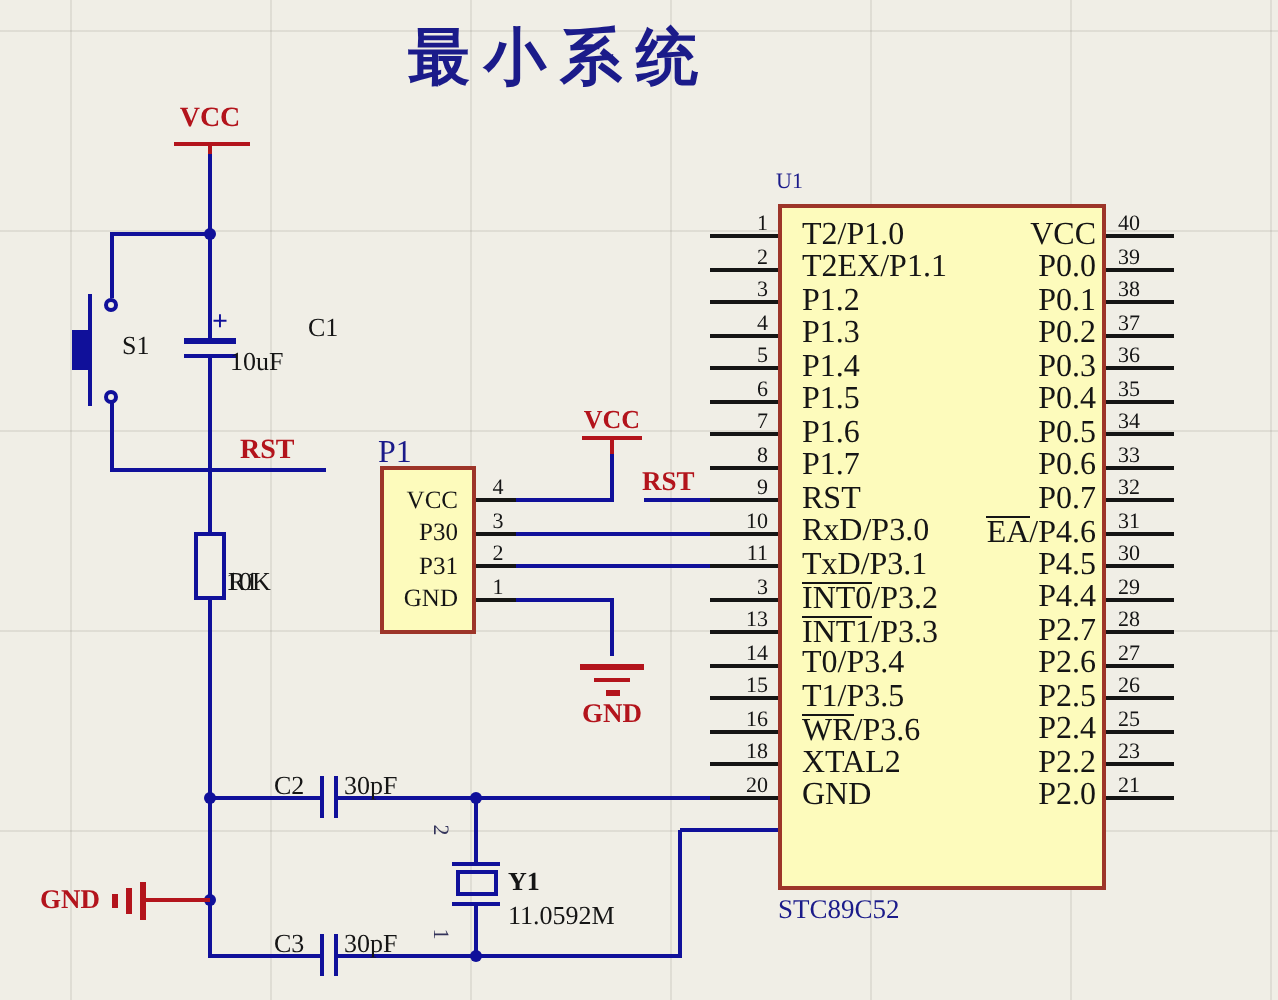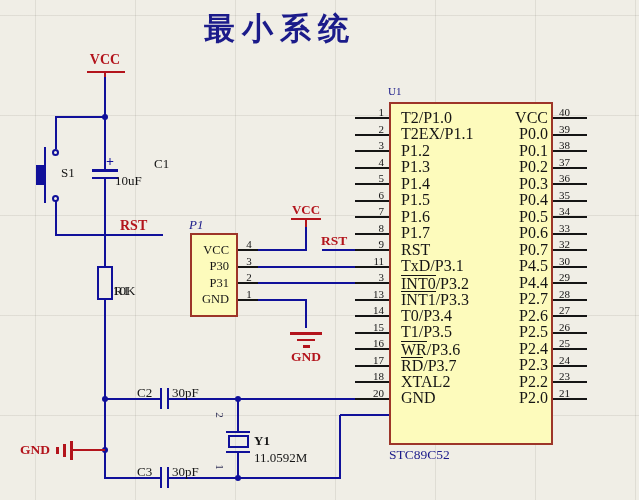--- a/index.html
+++ b/index.html
@@ -142,21 +142,21 @@
   <div class="lbl" style="left:172px;top:465px;">30pF</div>
 
   <div class="wire" style="left:226px;top:430.5px;width:24px;height:2.5px;"></div>
   <div class="wire" style="left:226px;top:450.5px;width:24px;height:2.5px;"></div>
   <div class="outline" style="left:228px;top:435px;width:21px;height:13px;"></div>
   <div class="lbl rot" style="left:217px;top:409px;">2</div>
   <div class="lbl rot" style="left:217px;top:461px;">1</div>
   <div class="lbl" style="left:254px;top:434px;font-weight:bold;">Y1</div>
   <div class="lbl" style="left:254px;top:451px;">11.0592M</div>
 
-  <div class="lbl navy-t" style="left:189px;top:218px;font-size:13px;font-style:italic;">P1</div>
+  <div class="lbl navy-t" style="left:189px;top:218px;font-size:16px;">P1</div>
   <div class="box" style="left:190px;top:233px;width:48px;height:84px;"></div>
   <div class="p1-rows">
 
       <div class="p1-row">
         <span class="plab">VCC</span>
         <span class="stub"></span>
         <span class="num">4</span>
       </div>
 
       <div class="p1-row">
@@ -258,20 +258,28 @@
 
       <div class="pin-row">
         <span class="num num-l">9</span>
         <span class="stub stub-l"></span>
         <span class="plbl lbl-l"><span class="bar"></span><span>RST</span></span>
         <span class="plbl lbl-r"><span class="bar"></span><span>P0.7</span></span>
         <span class="stub stub-r"></span>
         <span class="num num-r">32</span>
       </div>
 
+      <div class="pin-row">
+        <span class="num num-l">10</span>
+        <span class="stub stub-l"></span>
+        <span class="plbl lbl-l"><span class="bar"></span><span>RxD/P3.0</span></span>
+        <span class="plbl lbl-r"><span class="bar">EA</span><span>/P4.6</span></span>
+        <span class="stub stub-r"></span>
+        <span class="num num-r">31</span>
+      </div>
 
       <div class="pin-row">
         <span class="num num-l">11</span>
         <span class="stub stub-l"></span>
         <span class="plbl lbl-l"><span class="bar"></span><span>TxD/P3.1</span></span>
         <span class="plbl lbl-r"><span class="bar"></span><span>P4.5</span></span>
         <span class="stub stub-r"></span>
         <span class="num num-r">30</span>
       </div>
 
@@ -313,28 +321,20 @@
 
       <div class="pin-row">
         <span class="num num-l">16</span>
         <span class="stub stub-l"></span>
         <span class="plbl lbl-l"><span class="bar">WR</span><span>/P3.6</span></span>
         <span class="plbl lbl-r"><span class="bar"></span><span>P2.4</span></span>
         <span class="stub stub-r"></span>
         <span class="num num-r">25</span>
       </div>
 
-      <div class="pin-row">
-        <span class="num num-l">17</span>
-        <span class="stub stub-l"></span>
-        <span class="plbl lbl-l"><span class="bar">RD</span><span>/P3.7</span></span>
-        <span class="plbl lbl-r"><span class="bar"></span><span>P2.3</span></span>
-        <span class="stub stub-r"></span>
-        <span class="num num-r">24</span>
-      </div>
 
       <div class="pin-row">
         <span class="num num-l">18</span>
         <span class="stub stub-l"></span>
         <span class="plbl lbl-l"><span class="bar"></span><span>XTAL2</span></span>
         <span class="plbl lbl-r"><span class="bar"></span><span>P2.2</span></span>
         <span class="stub stub-r"></span>
         <span class="num num-r">23</span>
       </div>
 

